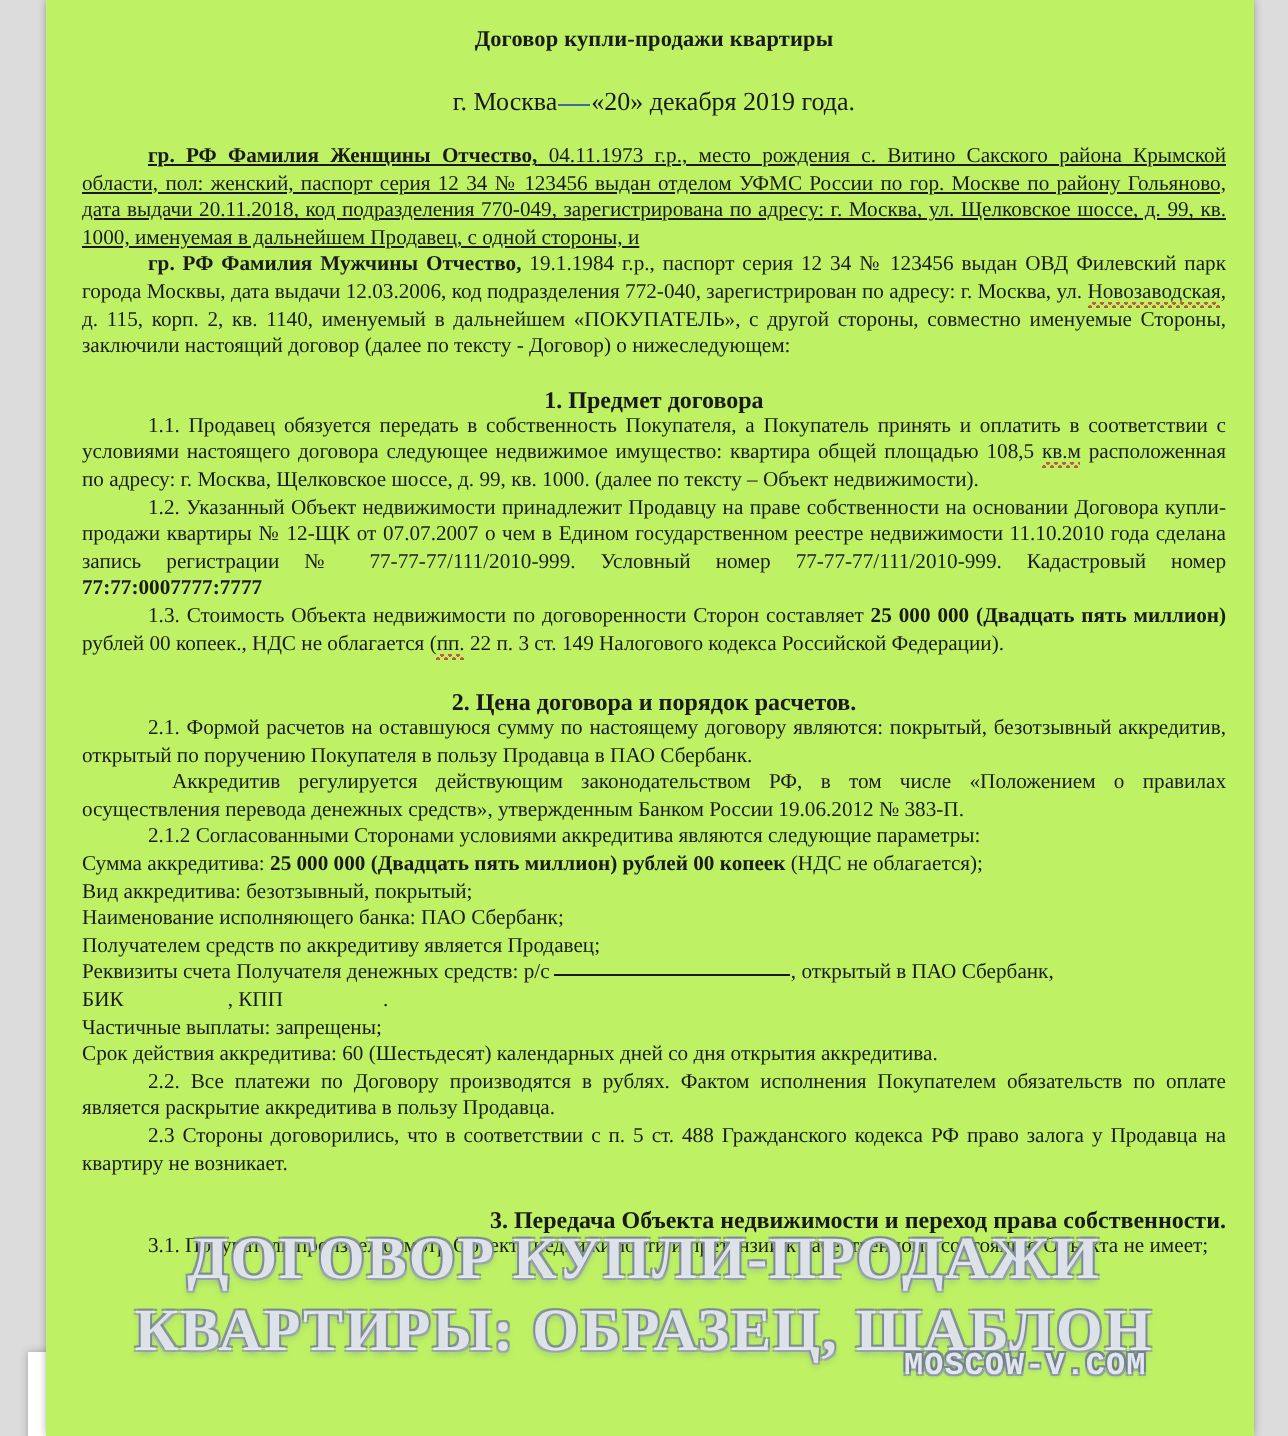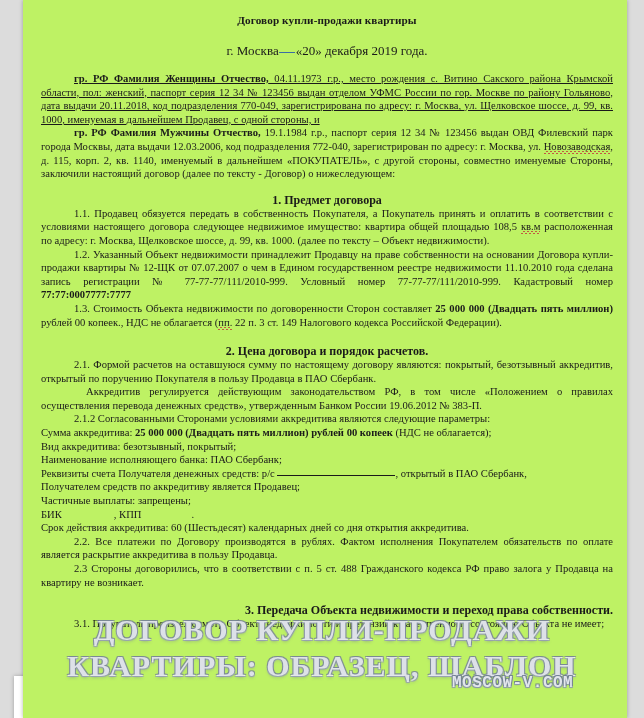--- a/index.html
+++ b/index.html
@@ -228,30 +228,30 @@
 
     <p class="body">2.1.   Формой расчетов на оставшуюся сумму по настоящему договору являются: покрытый, безотзывный аккредитив, открытый по поручению Покупателя в пользу Продавца в ПАО Сбербанк.</p>
     <p class="body" style="text-indent:45px;">Аккредитив регулируется действующим законодательством РФ, в том числе «Положением о правилах осуществления перевода денежных средств», утвержденным Банком России 19.06.2012   № 383-П.</p>
     <p class="body">2.1.2 Согласованными Сторонами условиями аккредитива являются следующие параметры:</p>
 
     <p class="body noindent">
       <span>Сумма аккредитива: </span><b>25 000 000 (Двадцать пять миллион) рублей 00 копеек</b><span> (НДС не облагается);</span>
     </p>
     <p class="body noindent">Вид аккредитива: безотзывный, покрытый;</p>
     <p class="body noindent">Наименование исполняющего банка: ПАО Сбербанк;</p>
+    <p class="body noindent">Получателем средств по аккредитиву является Продавец;</p>
+
     <p class="body noindent">
       <span>Реквизиты счета Получателя денежных средств: р/с </span><span class="blank w1"></span><span>, открытый в ПАО Сбербанк,</span>
     </p>
-
-    <p class="body noindent">Получателем средств по аккредитиву является Продавец;</p>
-    <p class="body noindent">Частичные выплаты: запрещены;</p>
-
     <p class="body noindent">
       <span>БИК</span><span class="blank w2" style="border-bottom:none;"></span><span>, КПП</span><span class="blank w3" style="border-bottom:none;"></span>.
     </p>
+
+    <p class="body noindent">Частичные выплаты: запрещены;</p>
     <p class="body noindent">Срок действия аккредитива: 60 (Шестьдесят) календарных дней со дня открытия аккредитива.</p>
 
     <p class="body">2.2. Все платежи по Договору производятся в рублях. Фактом исполнения Покупателем обязательств по оплате является раскрытие аккредитива в пользу Продавца.</p>
     <p class="body">2.3 Стороны договорились, что в соответствии с п. 5 ст. 488 Гражданского кодекса РФ право залога у Продавца на квартиру не возникает.</p>
 
     <h2 class="section" style="margin-top:14px;text-align:right;">3. Передача Объекта недвижимости и переход права собственности.</h2>
     <p class="body">3.1. Покупатель произвел осмотр Объекта недвижимости и претензий к качественному состоянию Объекта не имеет;</p>
 
   </div>
 

